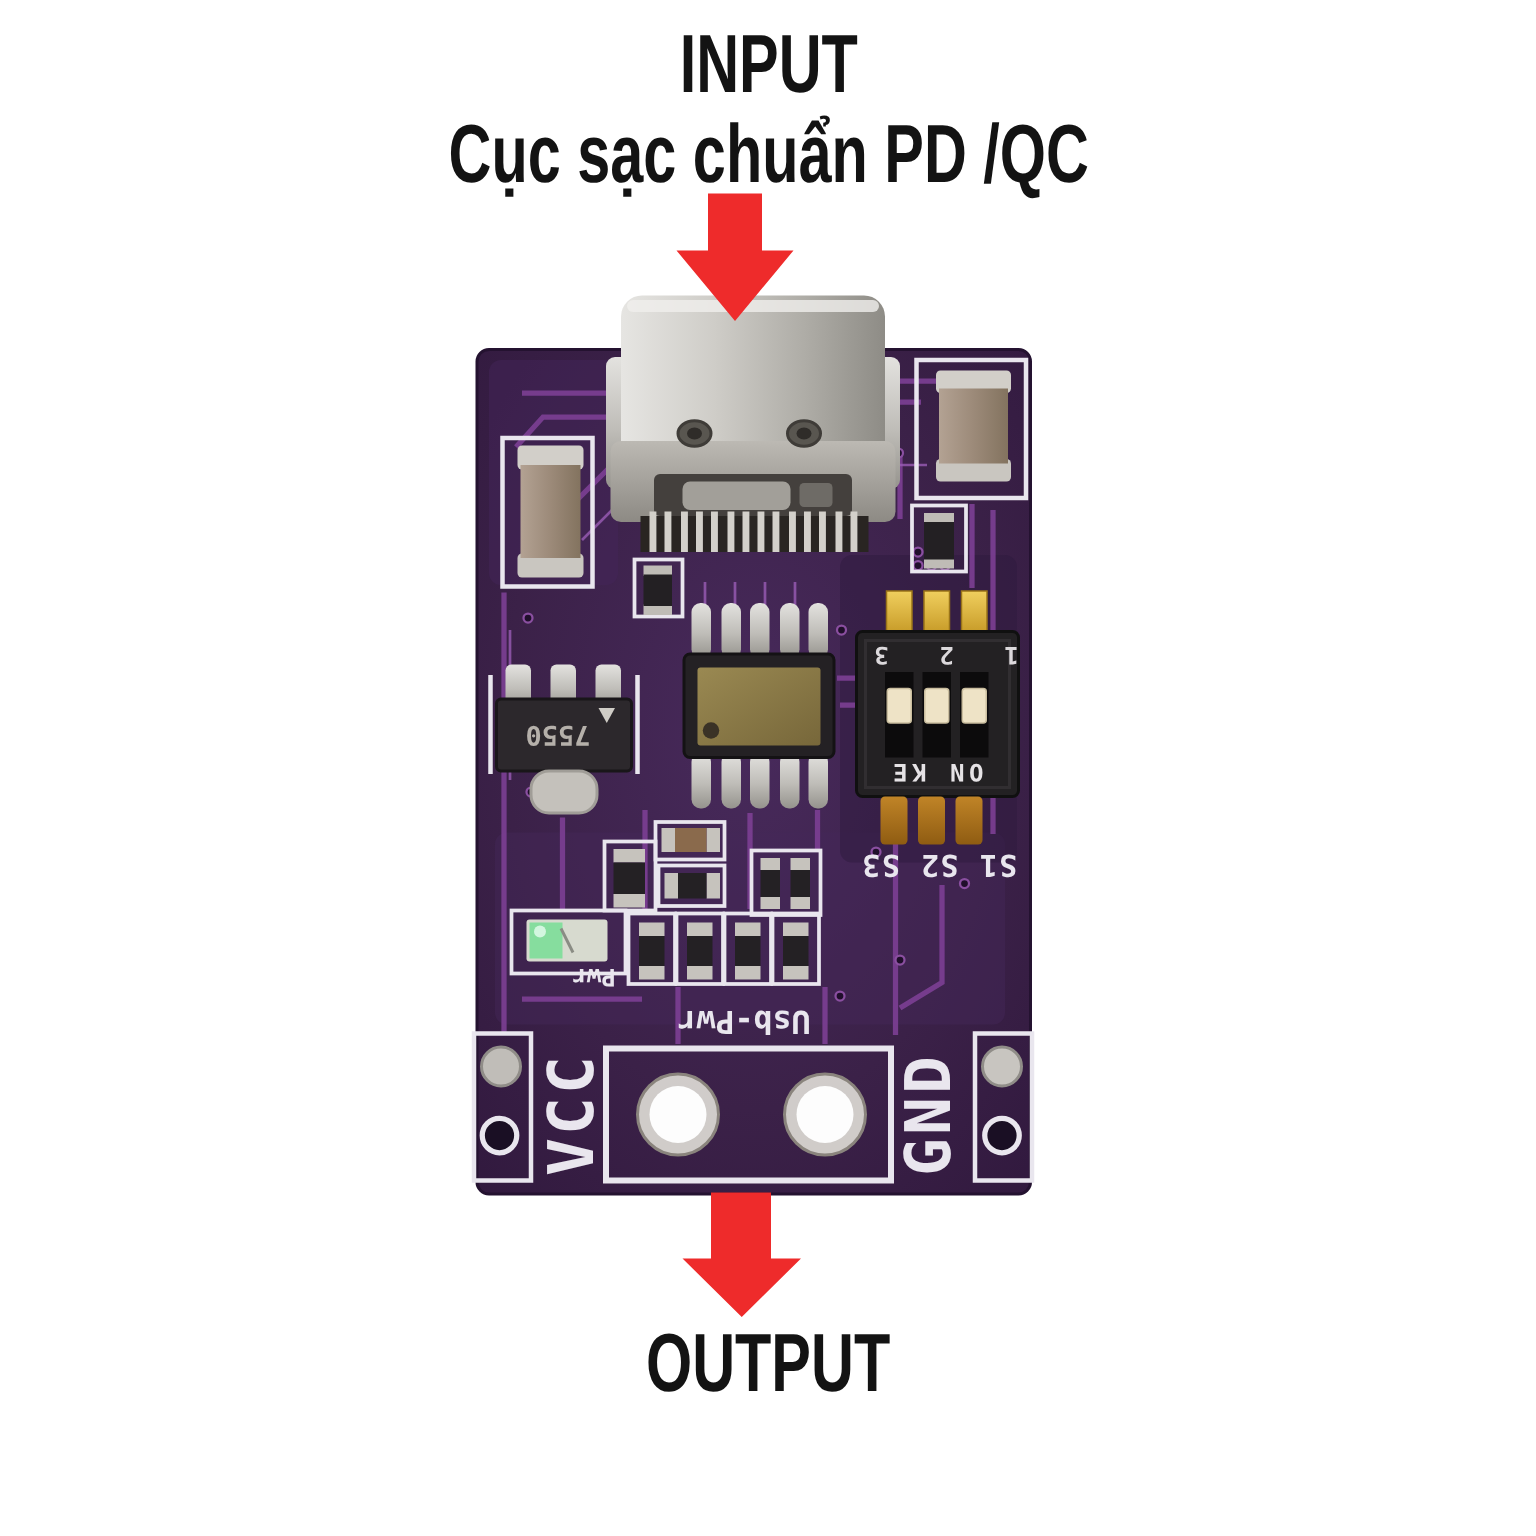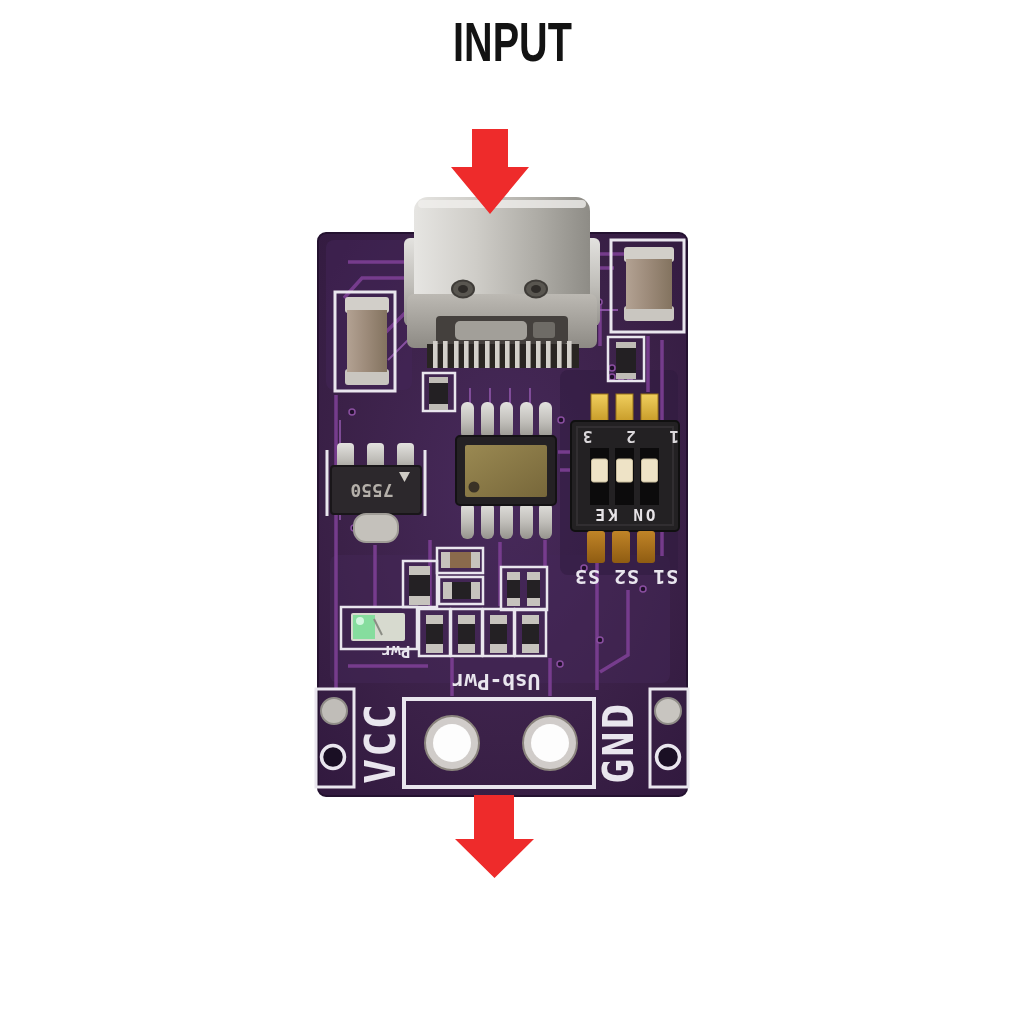--- a/index.html
+++ b/index.html
@@ -14,23 +14,25 @@
   .silk-txt{font-family:"DejaVu Sans Mono",monospace;font-weight:bold;fill:#e9e6ee;}
   .chip-txt{font-family:"DejaVu Sans Mono",monospace;font-weight:bold;}
 </style>
 </head>
 <body>
 
 <div class="stage">
 
   <div class="caption top">
     <div class="cap-line"><span class="cond">INPUT</span></div>
+    <div class="cap-line"><span class="cond">Cục sạc chuẩn PD /QC</span></div>
   </div>
 
   <div class="caption bottom">
+    <div class="cap-line"><span class="cond">OUTPUT</span></div>
   </div>
 
   <svg width="1024" height="1024" viewBox="0 0 1024 1024">
     <defs>
       <radialGradient id="gPcb" cx="50%" cy="45%" r="75%">
         <stop offset="0%" stop-color="#482a5c"></stop>
         <stop offset="60%" stop-color="#3b2148"></stop>
         <stop offset="100%" stop-color="#31193e"></stop>
       </radialGradient>
       <linearGradient id="gMetal" x1="0" y1="0" x2="1" y2="0">

